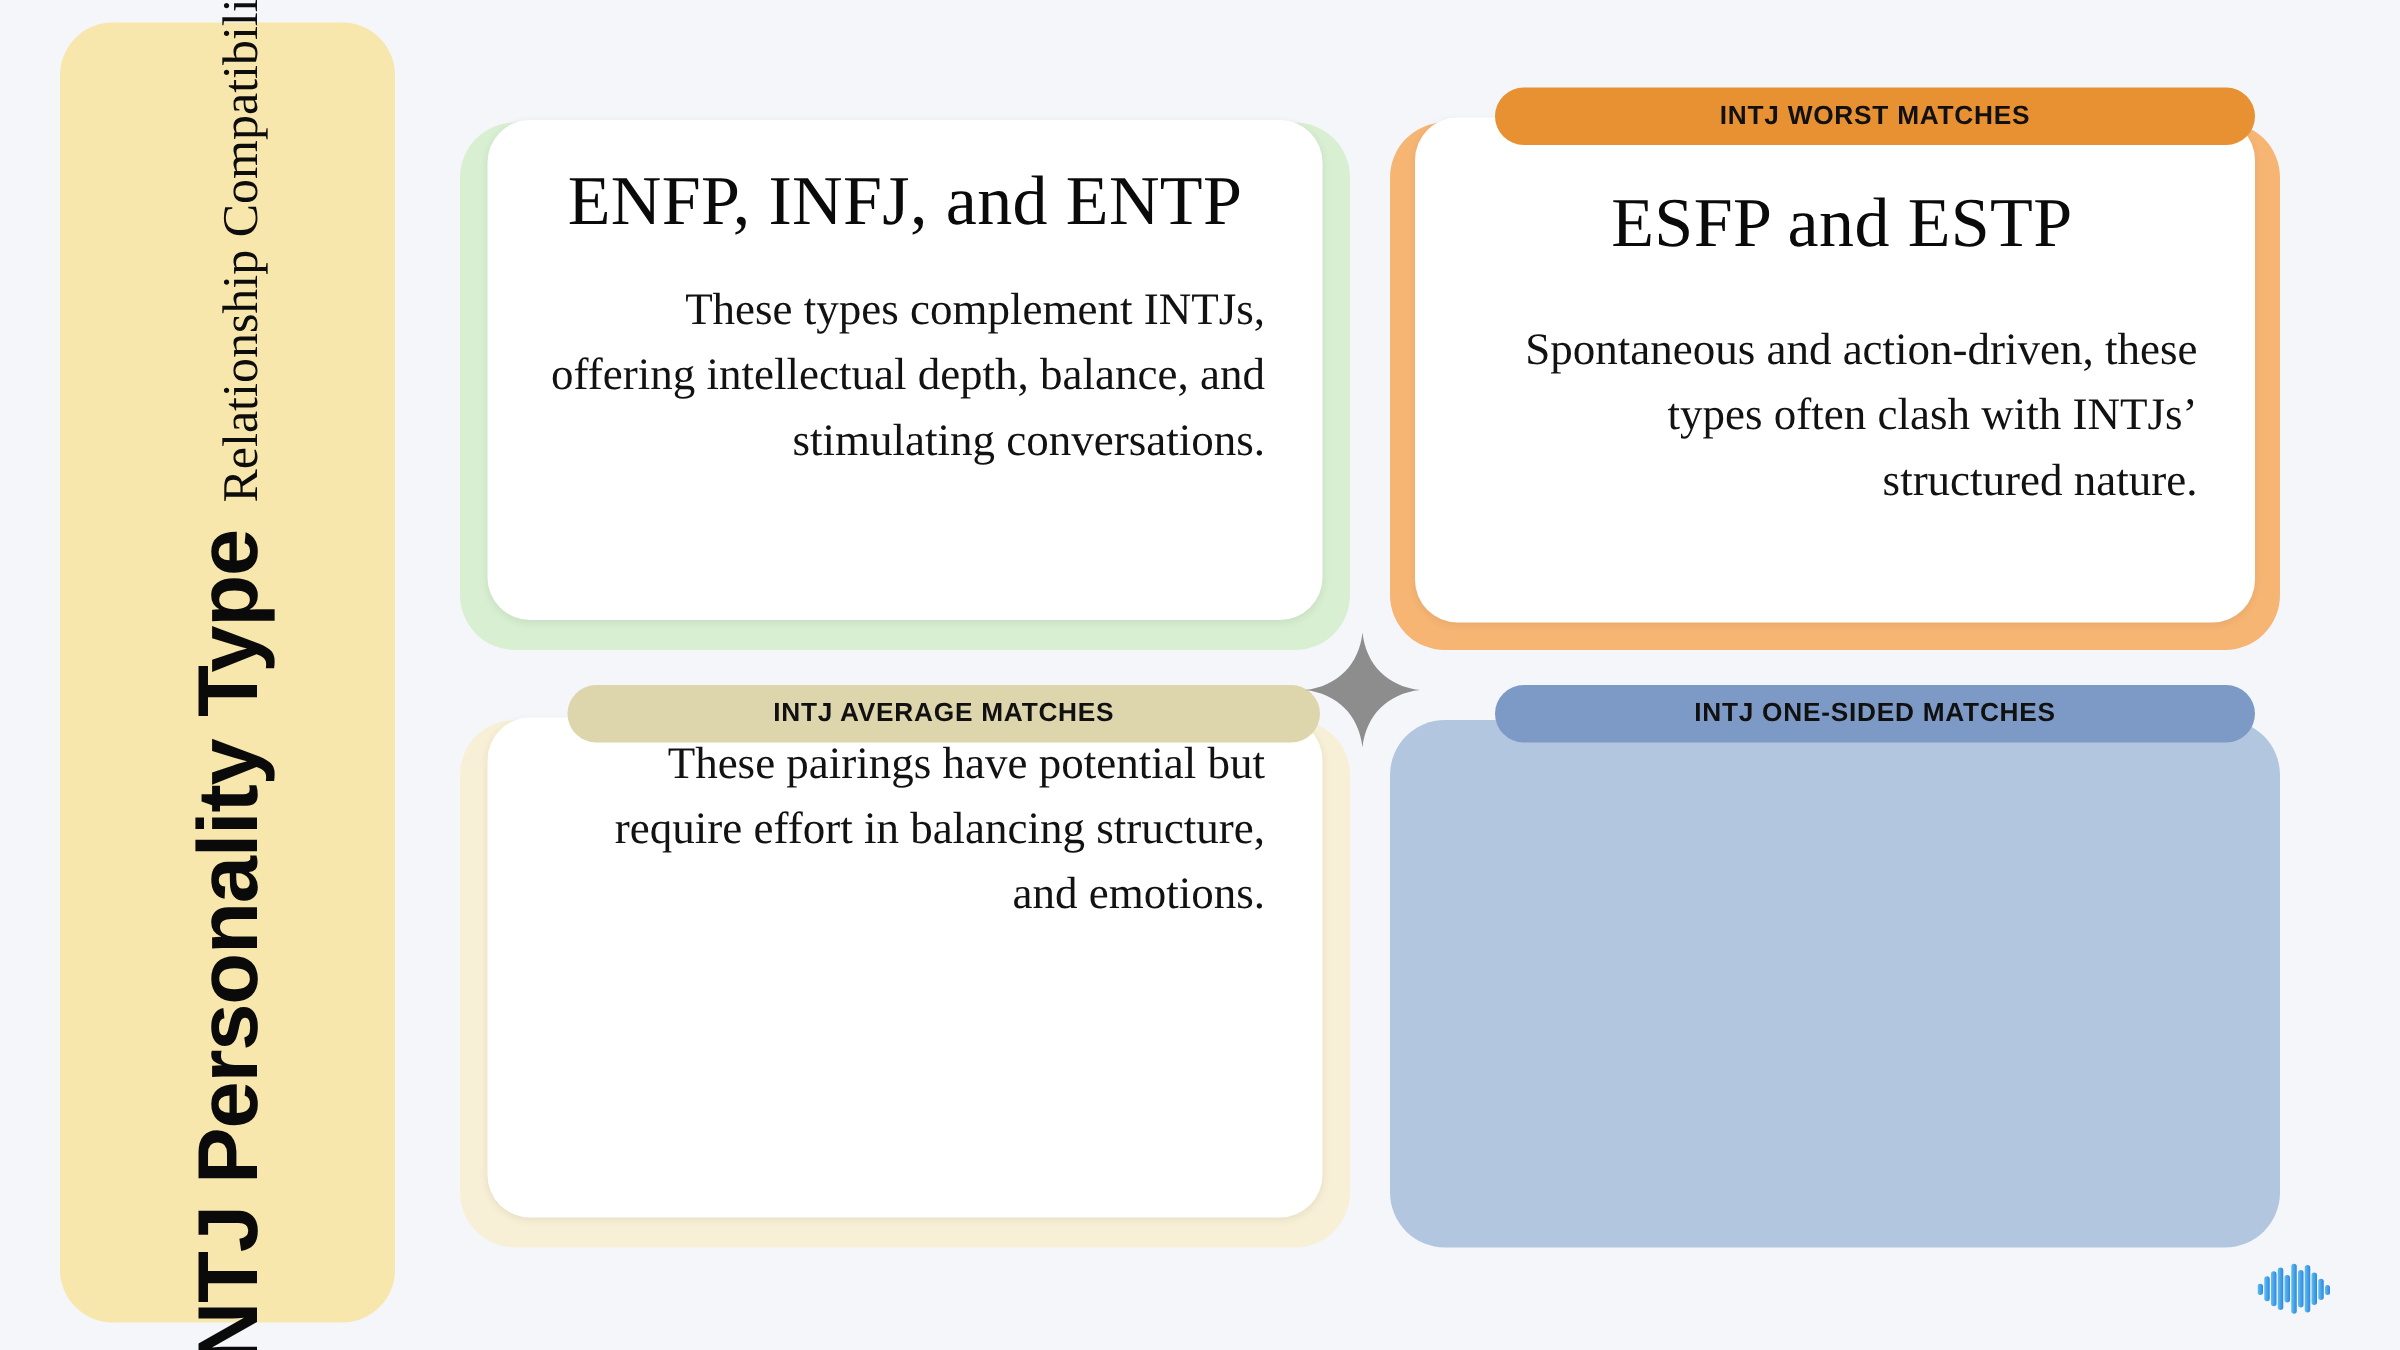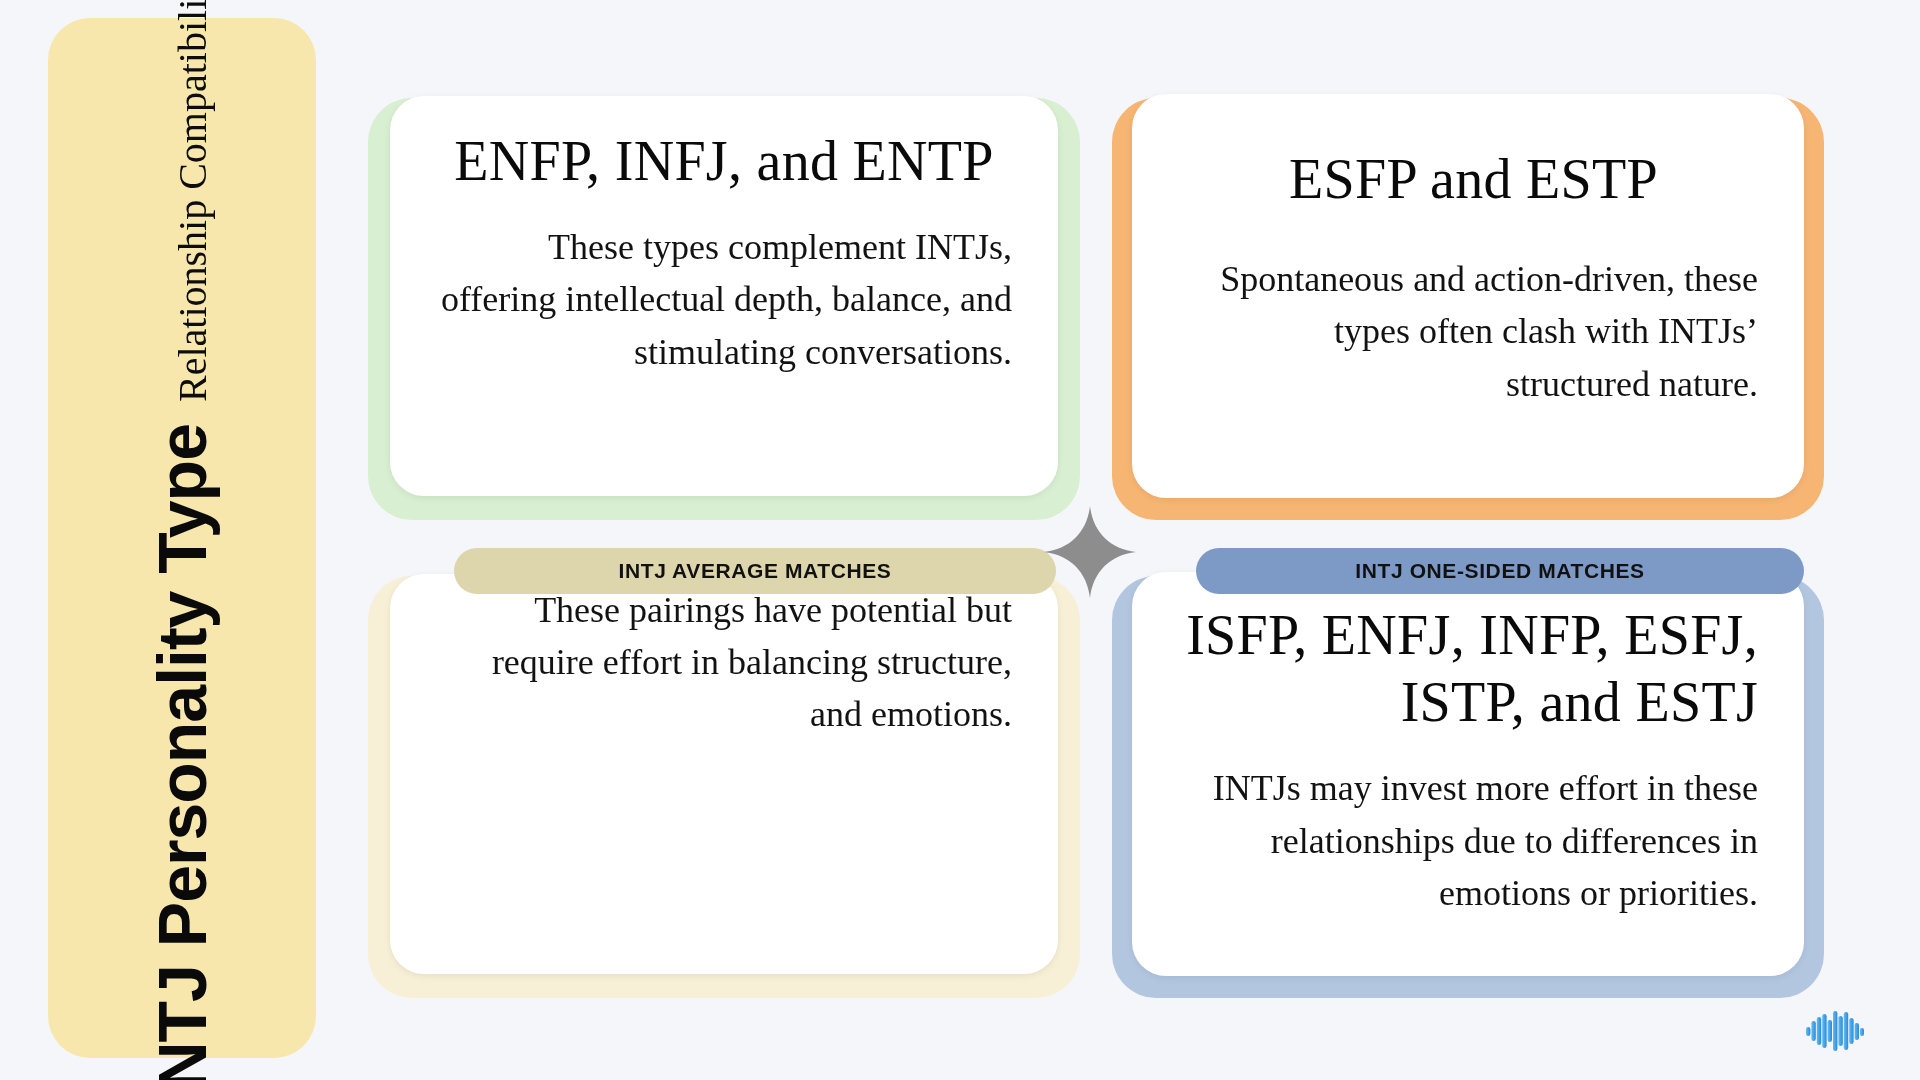--- a/index.html
+++ b/index.html
@@ -210,36 +210,33 @@
       <div class="desc">These types complement INTJs, offering intellectual depth, balance, and stimulating conversations.</div>
     </div>
   </div>
 
   <div class="quad tr">
     <div class="frame"></div>
     <div class="inner">
       <div class="heading">ESFP and ESTP</div>
       <div class="desc">Spontaneous and action-driven, these types often clash with INTJs’ structured nature.</div>
     </div>
+    <div class="pill">INTJ WORST MATCHES</div>
   </div>
 
   <div class="quad bl">
     <div class="frame"></div>
     <div class="inner">
       <div class="desc">These pairings have potential but require effort in balancing structure, and emotions.</div>
     </div>
     <div class="pill">INTJ AVERAGE MATCHES</div>
   </div>
 
   <div class="quad br">
     <div class="frame"></div>
-    <div class="inner">
-      <div class="heading">ISFP, ENFJ, INFP, ESFJ, ISTP, and ESTJ</div>
-      <div class="desc">INTJs may invest more effort in these relationships due to differences in emotions or priorities.</div>
-    </div>
     <div class="pill">INTJ ONE-SIDED MATCHES</div>
   </div>
 </div>
 
 <svg id="sparkle" viewBox="0 0 100 100">
   <path d="M50 0 C53 28 72 47 100 50 C72 53 53 72 50 100 C47 72 28 53 0 50 C28 47 47 28 50 0 Z" fill="#8d8d8d"></path>
 </svg>
 
 <div id="logo">
   <svg id="logo-wave" width="58" height="46" viewBox="0 0 58 46">

